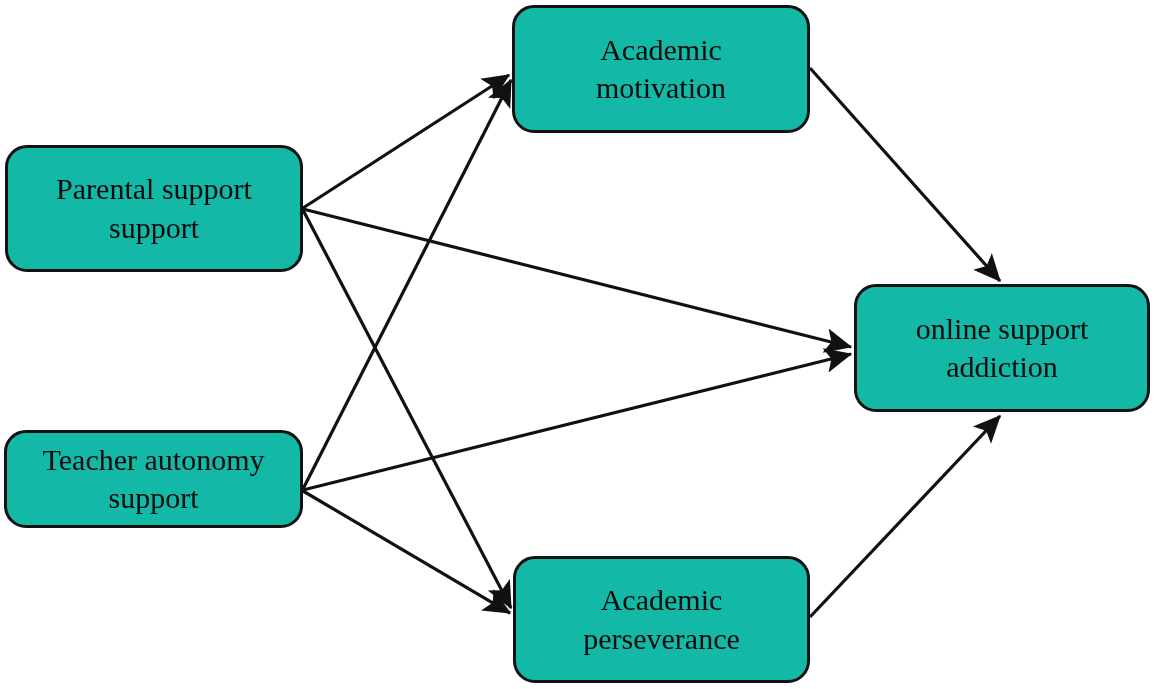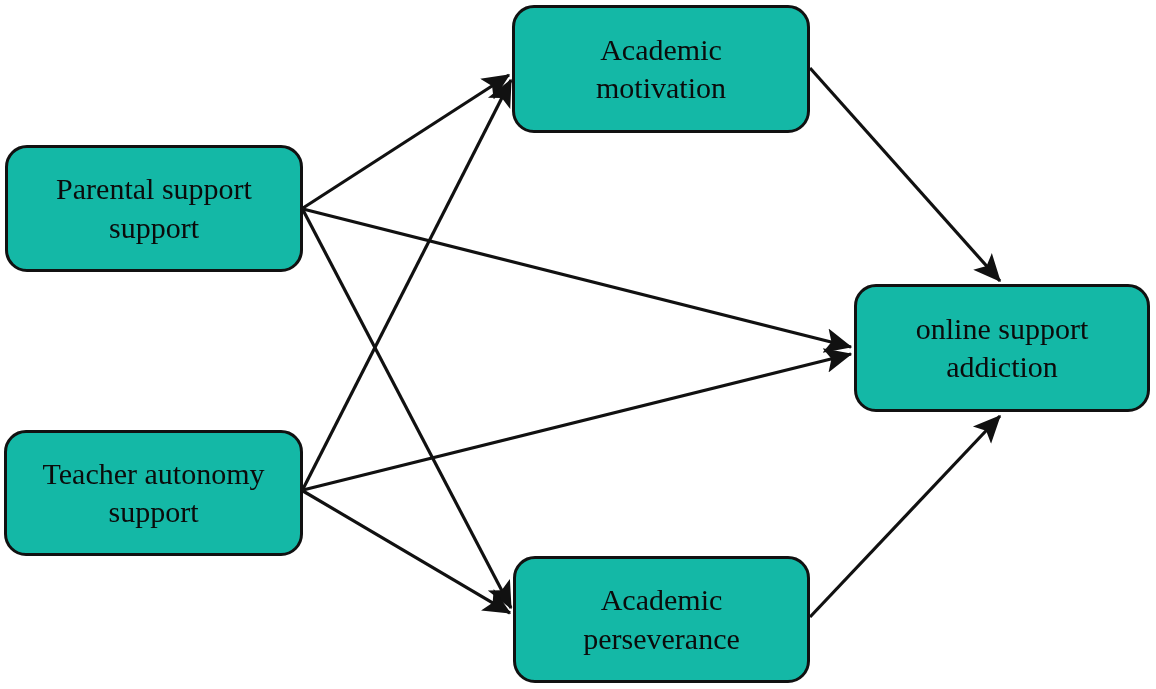--- a/index.html
+++ b/index.html
@@ -36,21 +36,21 @@
   }
   .node-label {
     font-family: "Liberation Serif", "DejaVu Serif", serif;
     font-size: 30px;
     line-height: 1.28;
     color: #0b0b0b;
     padding: 0 10px;
     white-space: pre-line;
   }
   #node-parental-autonomy-support { left: 5px;   top: 145px; width: 298px; height: 127px; }
-  #node-teacher-autonomy-support  { left: 4px;   top: 430px; width: 299px; height: 126px; }
+  #node-teacher-autonomy-support  { left: 4px;   top: 430px; width: 299px; height: 98px; }
   #node-academic-motivation       { left: 512px; top: 5px;   width: 298px; height: 128px; }
   #node-academic-perseverance     { left: 513px; top: 556px; width: 297px; height: 127px; }
   #node-online-gaming-addiction   { left: 854px; top: 284px; width: 296px; height: 128px; }
 </style>
 </head>
 <body>
 
 <div id="diagram-root">
 
   <svg id="edge-layer" viewBox="0 0 1156 689" width="1156" height="689" xmlns="http://www.w3.org/2000/svg">

